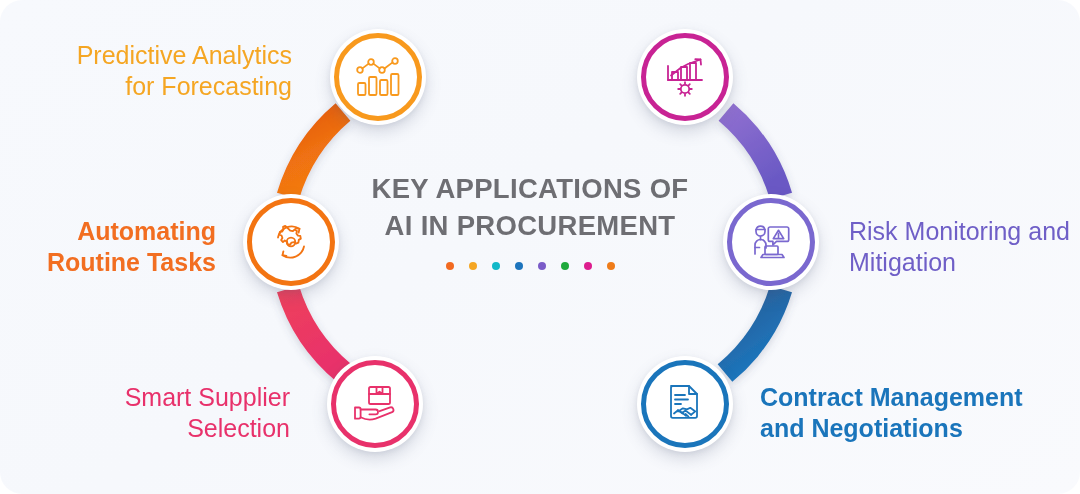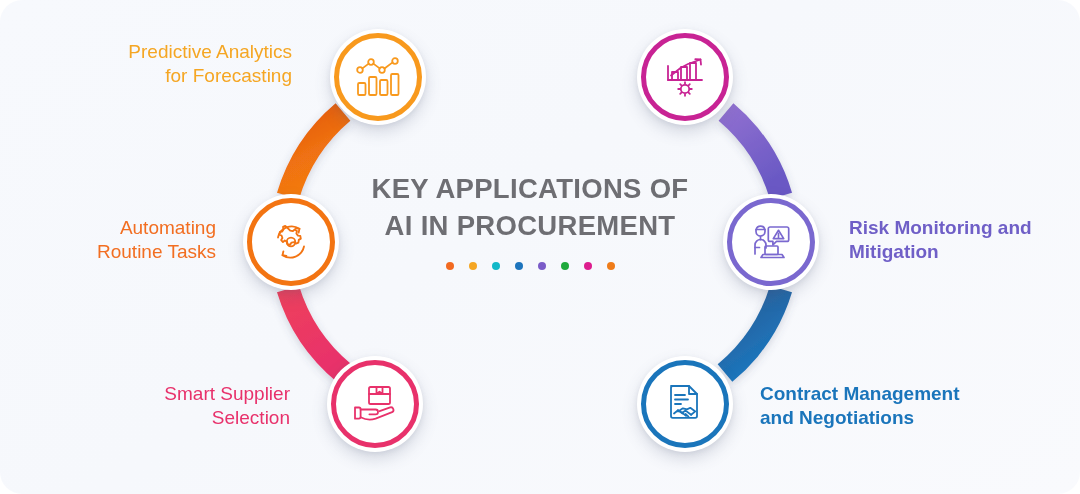--- a/index.html
+++ b/index.html
@@ -80,21 +80,21 @@
     background: #ffffff;
     display: flex;
     align-items: center;
     justify-content: center;
   }
   .ring svg { display: block; }
 
   
   .label {
     position: absolute;
-    font-size: 19px;
+    font-size: 25px;
     line-height: 1.24;
     font-weight: normal;
     white-space: pre-line;
   }
   .label.right-align { text-align: right; }
   .label.left-align  { text-align: left; }
 
   
   .n-predictive { left: 330px; top: 29px; }
   .n-automating { left: 243px; top: 194px; }
@@ -193,21 +193,21 @@
           <path d="M23 12.5 l2.6 .55 1.75 -1.6 2.2 1.55 -.55 2.3 1.55 2.2 2.3 .3 .5 2.65 -2 1.2 -.35 2.65 -2.45 1.05 -1.75 -1.6 -2.6 .55 -1.3 2.1 -2.6 -.55 -.4 -2.3 -2.3 -1.3 -1.75 1.6 -1.75 -2 1.2 -2 -.85 -2.5 -2.15 -.85 .5 -2.65 2.3 -.3 1.35 -2.3 -.55 -2.3 2.2 -1.05 1.75 1.6 Z" transform="translate(-1.2,-1.2) scale(1.02)"></path>
           <circle cx="23" cy="23" r="4.3"></circle>
           <path d="M10 18.5 A 14 14 0 0 1 31.5 9.8"></path>
           <path d="M36 27.5 A 14 14 0 0 1 14.5 36.2"></path>
           <path d="M31.5 9.8 l-3.9 -.6 M31.5 9.8 l-.9 3.9"></path>
           <path d="M14.5 36.2 l3.9 .6 M14.5 36.2 l.9 -3.9"></path>
         </g>
       </svg>
     </div>
   </div>
-  <div class="label right-align l-automating" style="color: rgb(242, 110, 33);">Automating
+  <div class="label right-align l-automating" style="color: rgb(242, 110, 33); font-weight: bold;">Automating
 Routine Tasks</div>
 
   <div class="node n-supplier">
     <div class="ring" style="border-color: rgb(232, 49, 107);">
       <svg width="46" height="42" viewBox="0 0 46 42">
         <g fill="none" stroke="#e8316b" stroke-width="1.8" stroke-linecap="round" stroke-linejoin="round">
           <rect x="17" y="4" width="21" height="17" rx="1.6"></rect>
           <path d="M17 11 h21"></path>
           <path d="M24.5 4 v7 l3 -2.3 3 2.3 v-7"></path>
           <path d="M3 24.5 h4 a1.6 1.6 0 0 1 1.6 1.6 v8 a1.6 1.6 0 0 1 -1.6 1.6 h-4 Z"></path>
@@ -251,21 +251,21 @@
           <path d="M7 26.5 h4.5"></path>
           <rect x="17" y="25" width="13" height="8.5" rx="1"></rect>
           <path d="M13 36.5 h23 l-2 -3 h-19 Z"></path>
           <path d="M22 6 h17 a1.7 1.7 0 0 1 1.7 1.7 v11 a1.7 1.7 0 0 1 -1.7 1.7 h-10.5 l-3.6 3.4 v-3.4 h-2.9 a1.7 1.7 0 0 1 -1.7 -1.7 v-11 a1.7 1.7 0 0 1 1.7 -1.7 Z"></path>
           <path d="M30.5 9.3 l5.2 8.3 h-10.4 Z"></path>
           <path d="M30.5 12.4 v3 M30.5 16.4 v.3"></path>
         </g>
       </svg>
     </div>
   </div>
-  <div class="label left-align l-risk" style="color: rgb(111, 95, 199); font-weight: bold;">Risk Monitoring and
+  <div class="label left-align l-risk" style="color: rgb(111, 95, 199);">Risk Monitoring and
 Mitigation</div>
 
   <div class="node n-contract">
     <div class="ring" style="border-color: rgb(26, 117, 187);">
       <svg width="44" height="44" viewBox="0 0 44 44">
         <g fill="none" stroke="#1a75bb" stroke-width="1.8" stroke-linecap="round" stroke-linejoin="round">
           <path d="M8 4 h18 l8 8 v22 a1.8 1.8 0 0 1 -1.8 1.8 h-22.4 a1.8 1.8 0 0 1 -1.8 -1.8 v-28.2 a1.8 1.8 0 0 1 1.8 -1.8 Z"></path>
           <path d="M26 4 v8 h8"></path>
           <path d="M12 13 h10 M12 17.5 h13 M12 22 h6"></path>
           <path d="M11 31.5 l4 -3.3 4.3 2.6 3.3 -2.2 5.5 4.2"></path>

